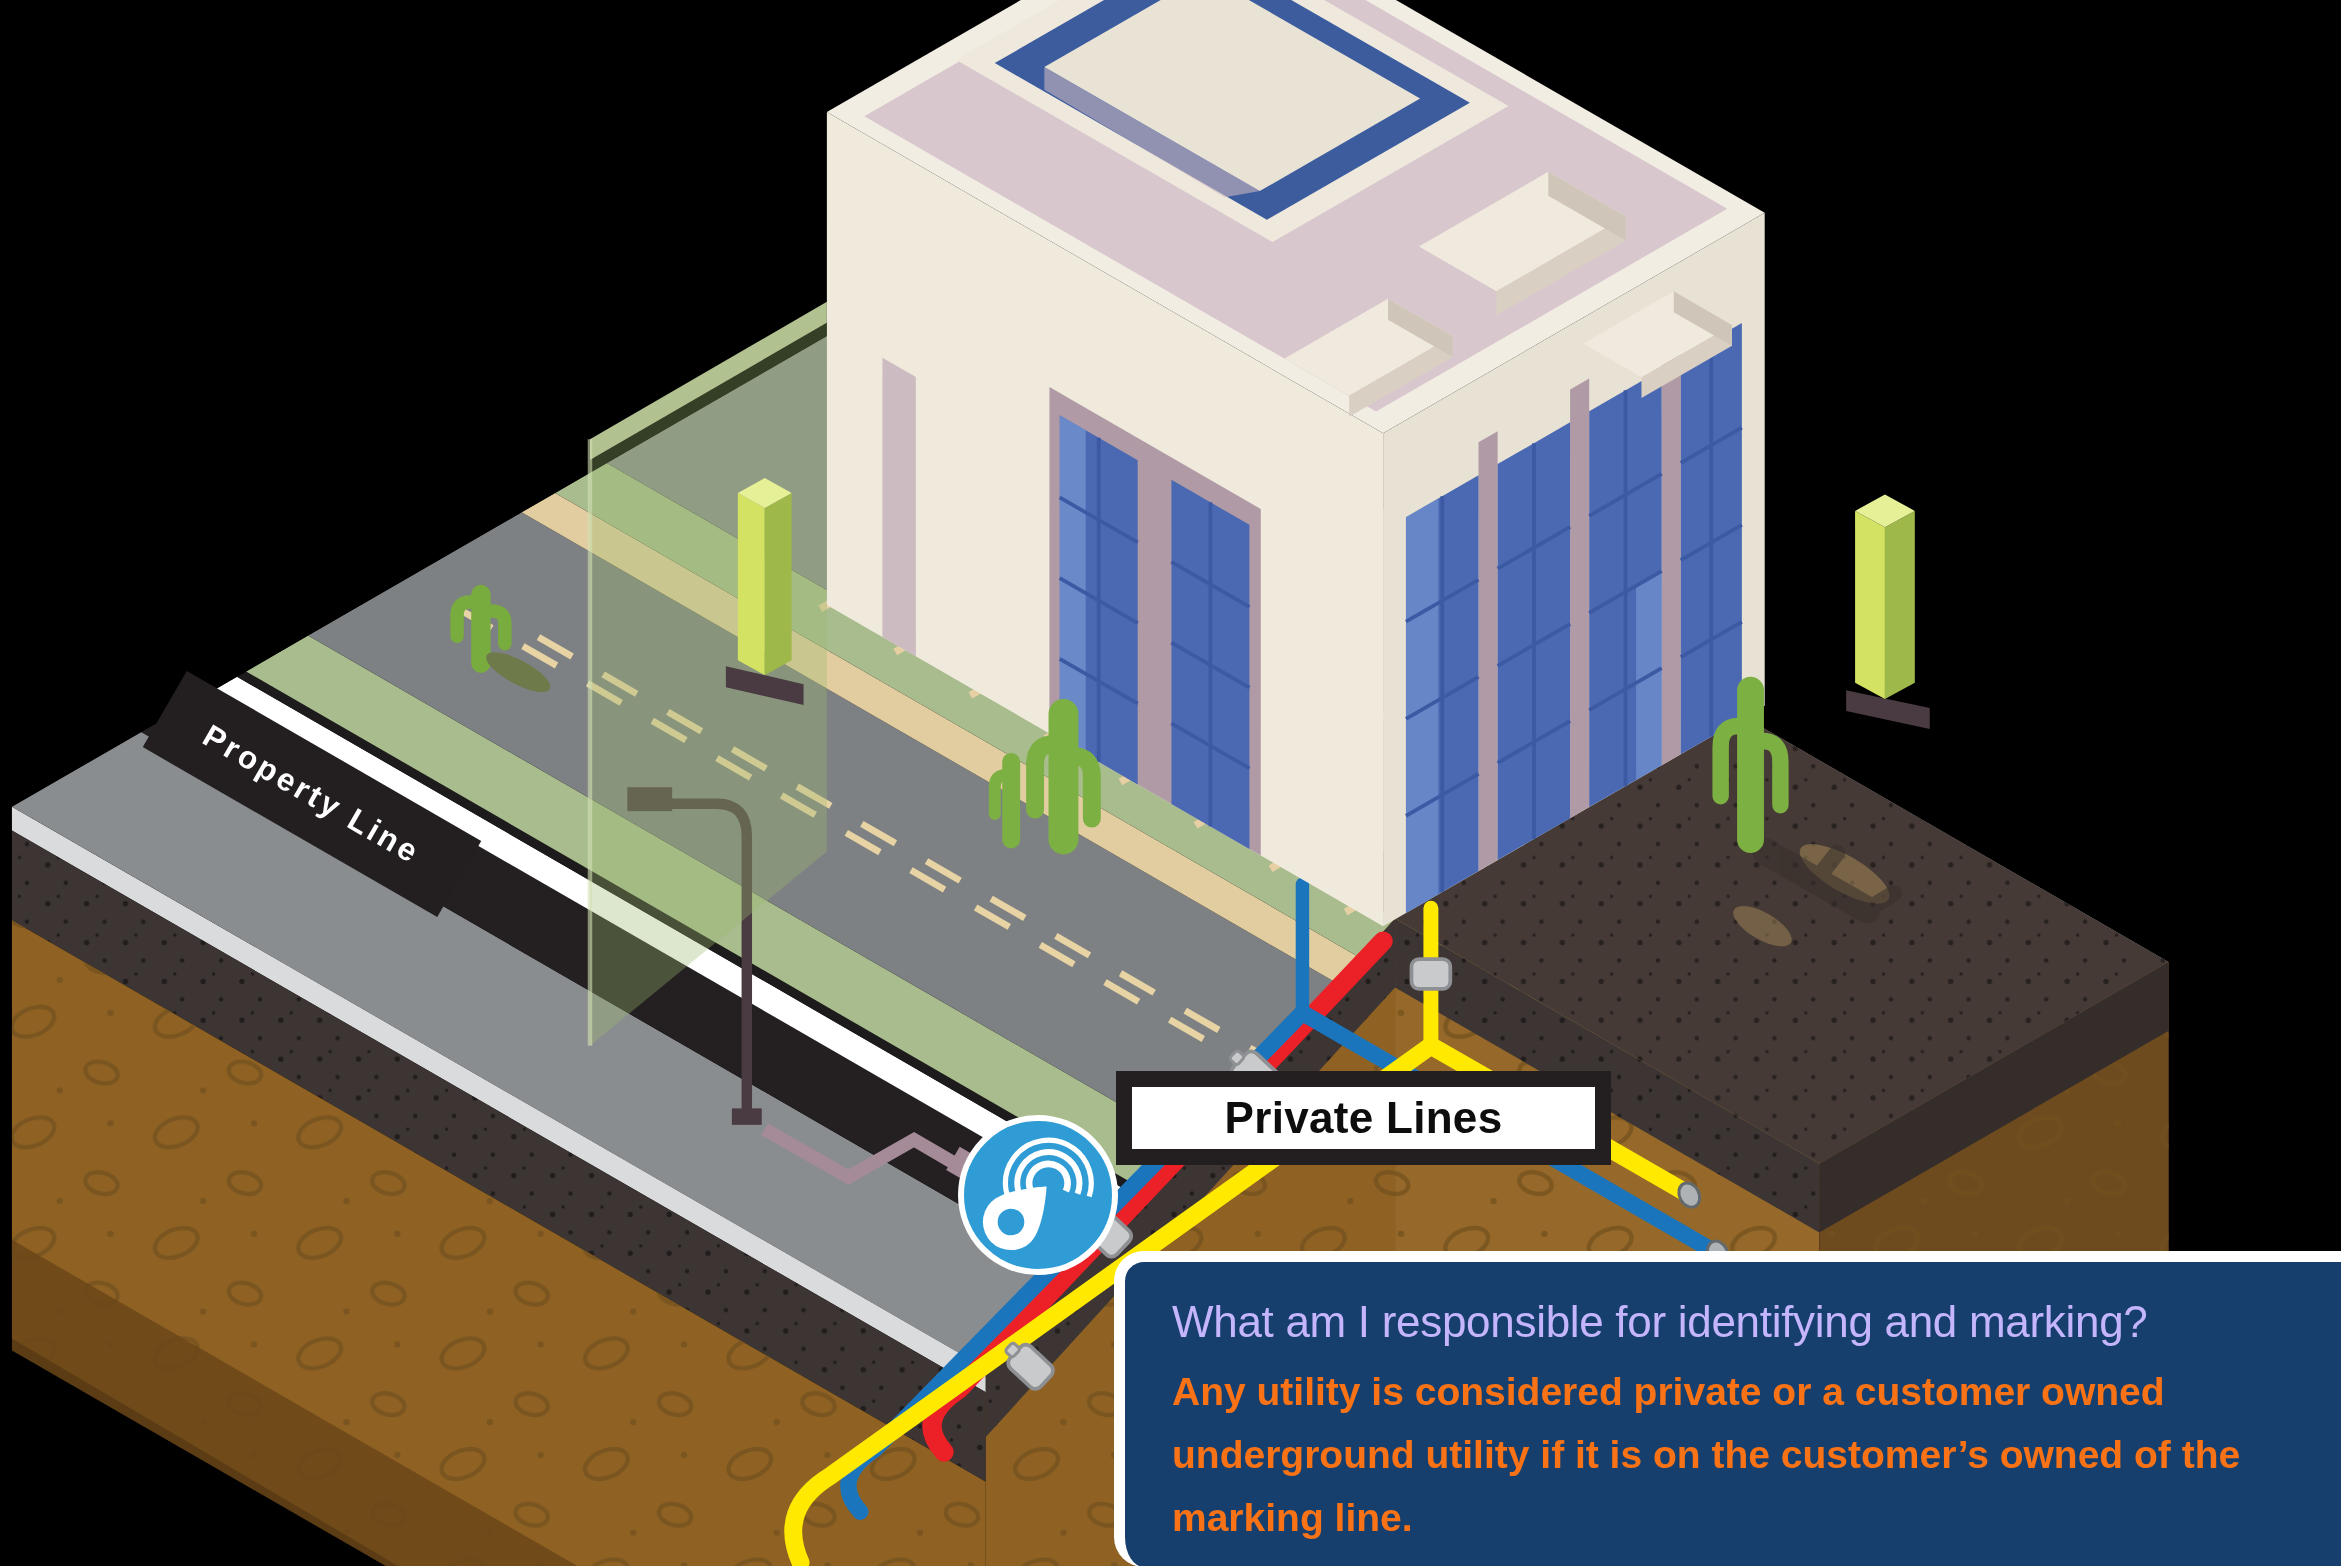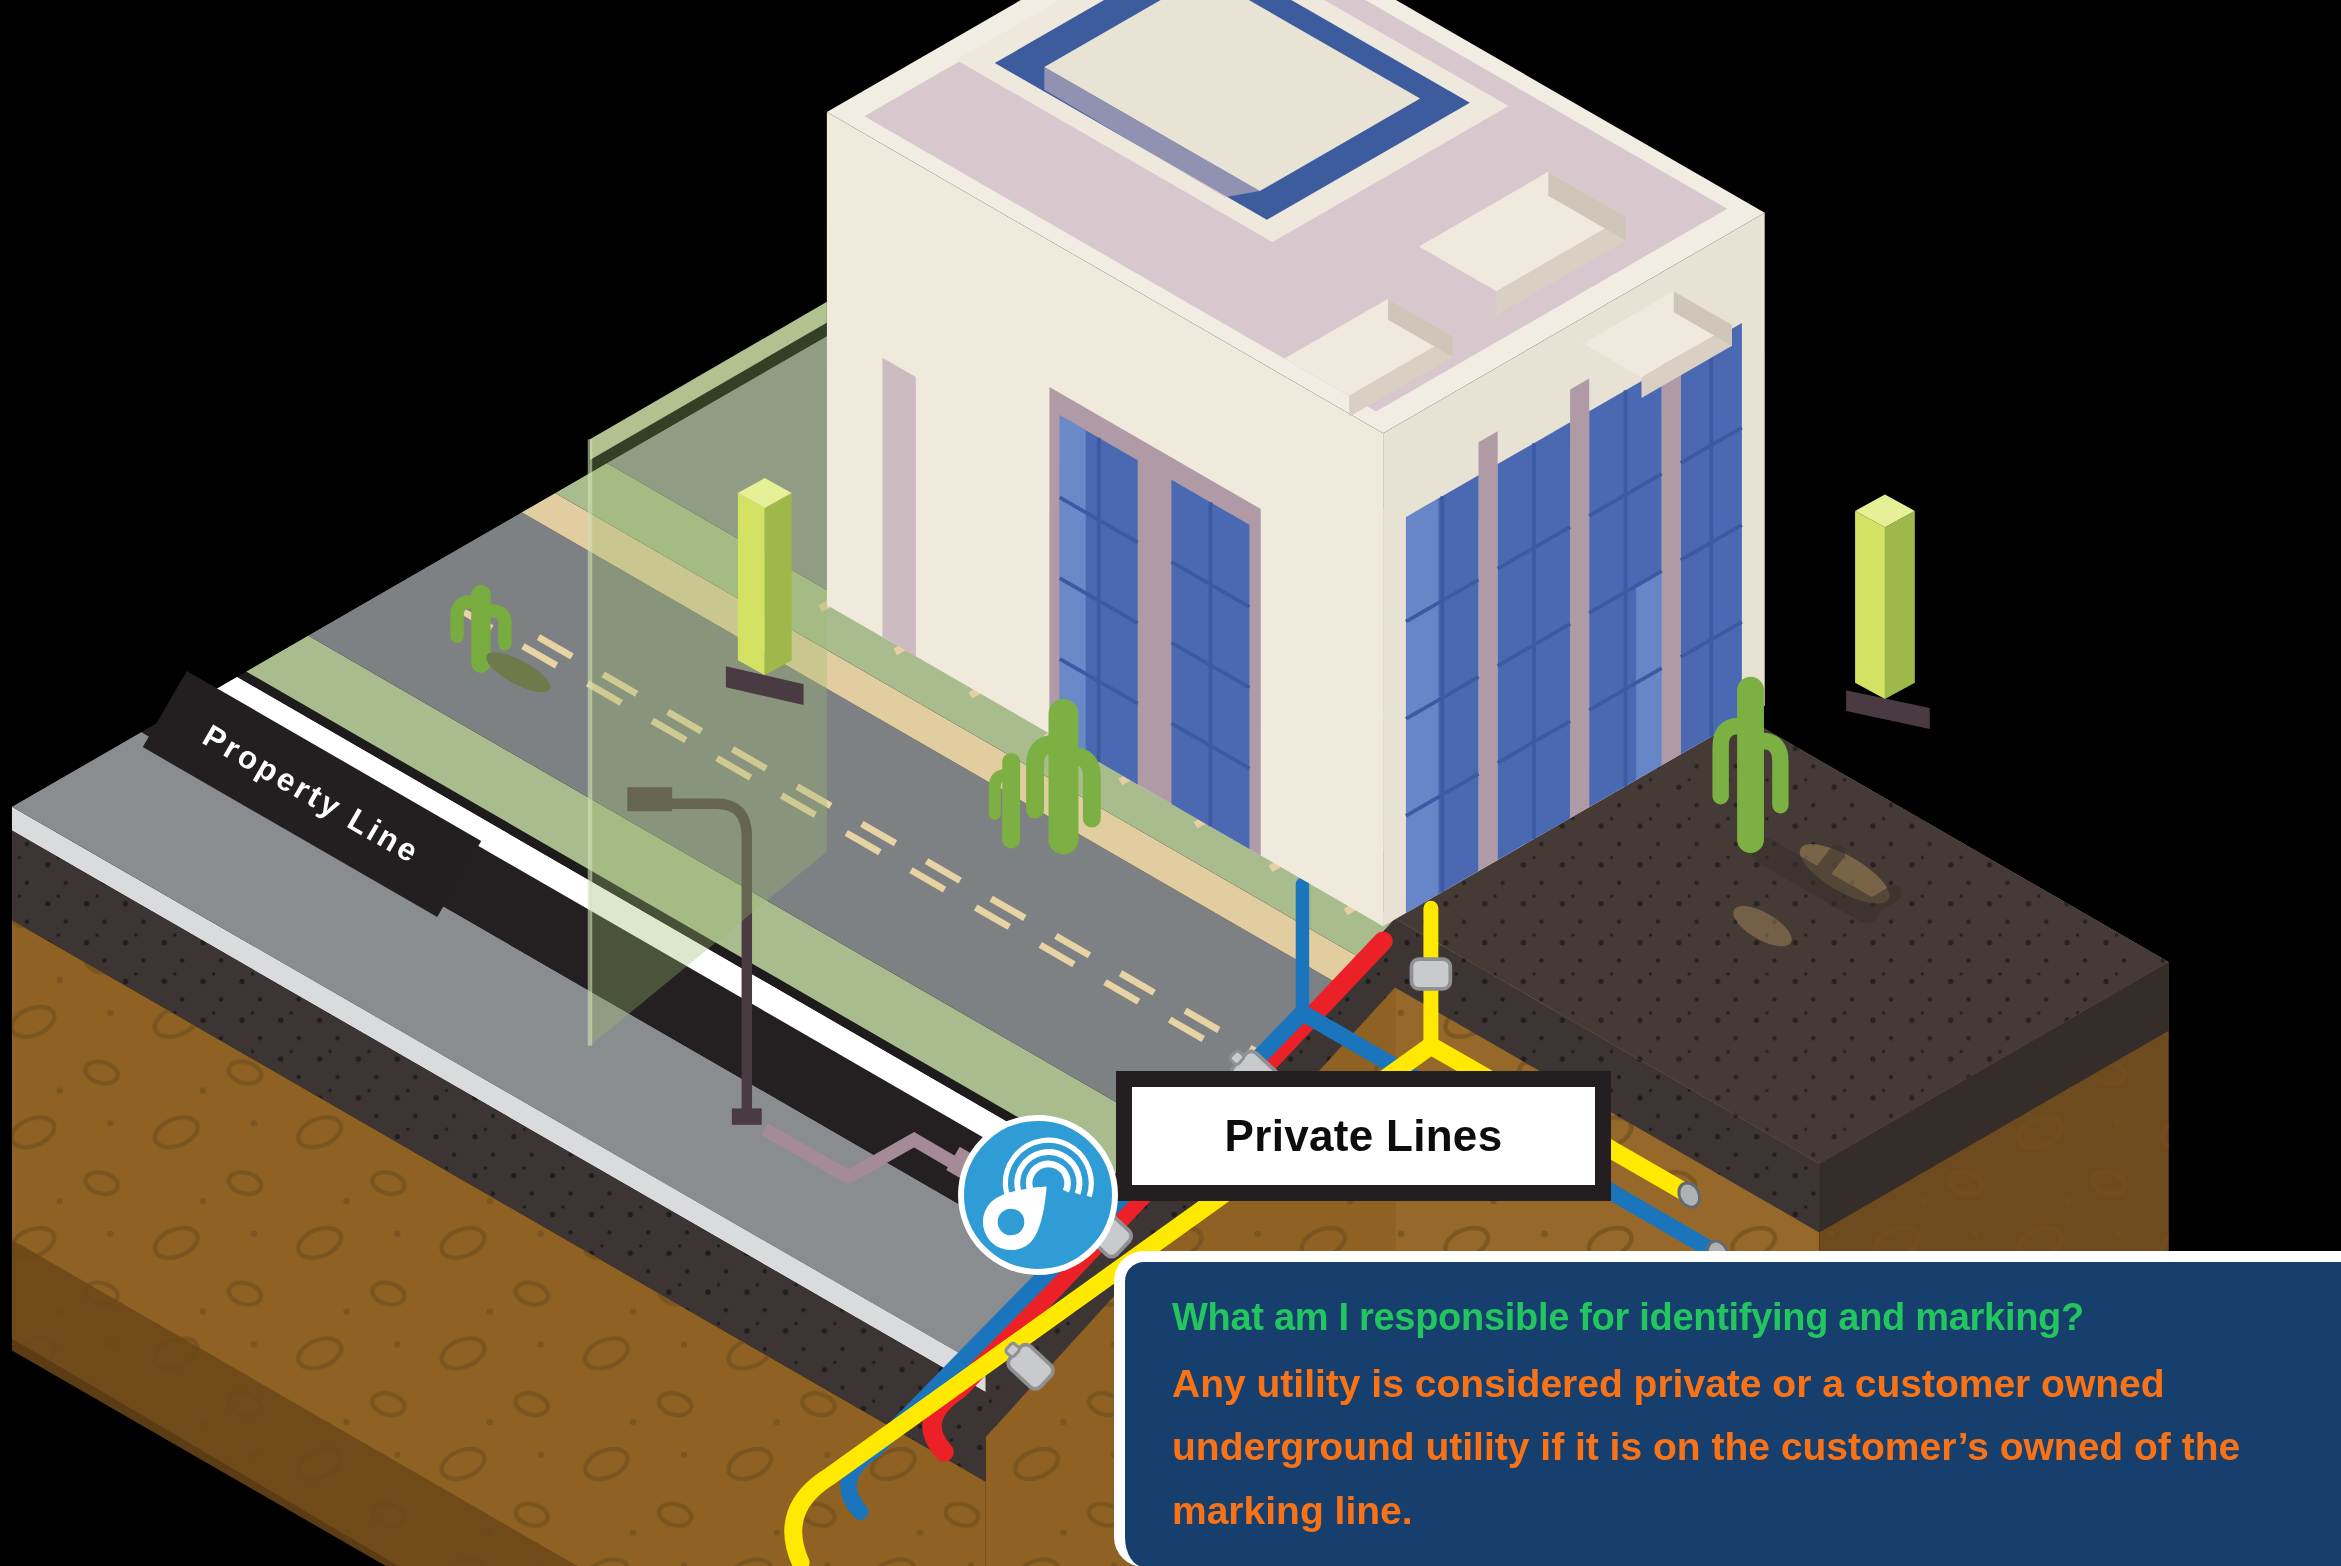--- a/index.html
+++ b/index.html
@@ -12,27 +12,27 @@
   .prop-band{position:absolute;left:142px;top:750px;width:340px;height:88px;
     background:#231F20;transform:rotate(30deg);display:flex;align-items:center;justify-content:center;
     z-index:2;}
   .prop-band span{color:#fff;font-weight:700;font-size:31.5px;letter-spacing:3.2px;}
 
   
   .frame{position:absolute;background:#231F20;padding:16.4px;box-sizing:border-box;z-index:3;}
   .frame .inner{background:#fff;width:100%;height:100%;display:flex;align-items:center;justify-content:center;}
   .frame .inner span{color:#0d0d0d;font-weight:800;font-size:44px;letter-spacing:0.3px;}
   .frame.public{left:210px;top:989px;width:469px;height:130px;}
-  .frame.private{left:1116px;top:1071px;width:495px;height:130px;}
+  .frame.private{left:1116px;top:1071px;width:495px;height:94px;}
 
   
   .panel{position:absolute;left:1114px;top:1251px;width:1228px;height:316px;background:#173F6E;
     border-top:11.3px solid #fff;border-left:11.3px solid #fff;border-radius:30px 0 0 30px;
     box-sizing:border-box;padding:31.5px 19px 0 47px;z-index:4;}
-  .panel .heading{color:#22c55e;font-weight:700;font-size:38px;line-height:1.25;white-space:nowrap;letter-spacing:-0.3px;}
+  .panel .heading{color:#c4b5fd;font-weight:400;font-size:44px;line-height:1.25;white-space:nowrap;letter-spacing:-0.3px;}
   .panel .body{margin-top:11.3px;color:#f97316;font-weight:700;font-size:39px;line-height:1.62;}
   .panel .body div{white-space:nowrap;}
 
   
   .locator{position:absolute;left:958px;top:1115px;width:160px;height:160px;border-radius:50%;
     background:#2F9CD6;border:6.3px solid #fff;box-sizing:border-box;z-index:5;}
   .locator svg{width:100%;height:100%;display:block;}
 </style>
 </head>
 <body>

